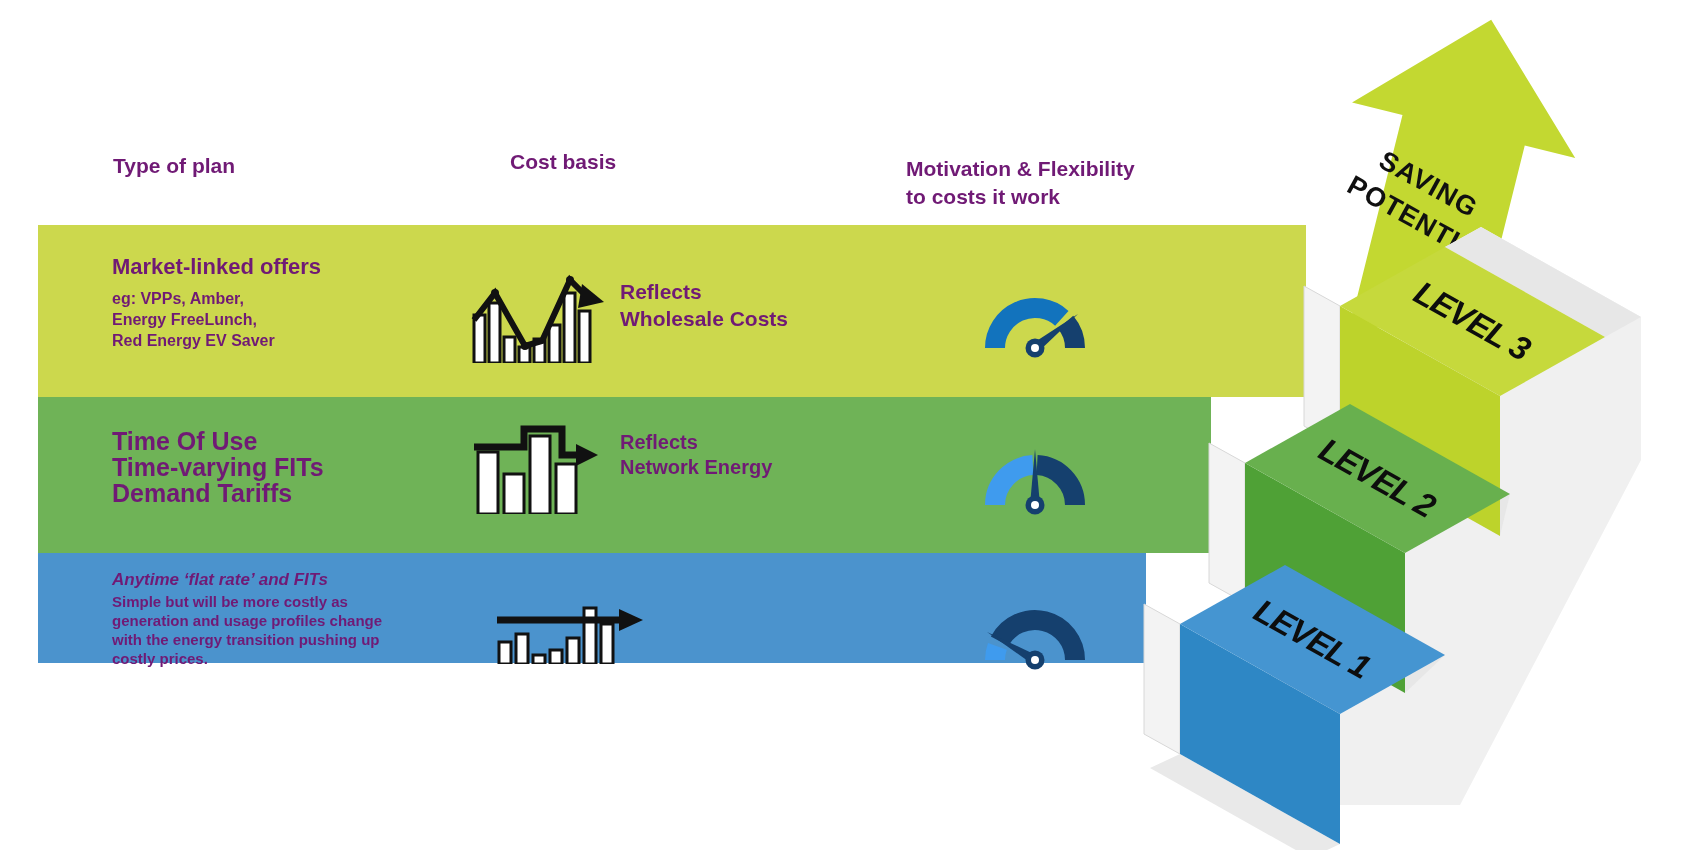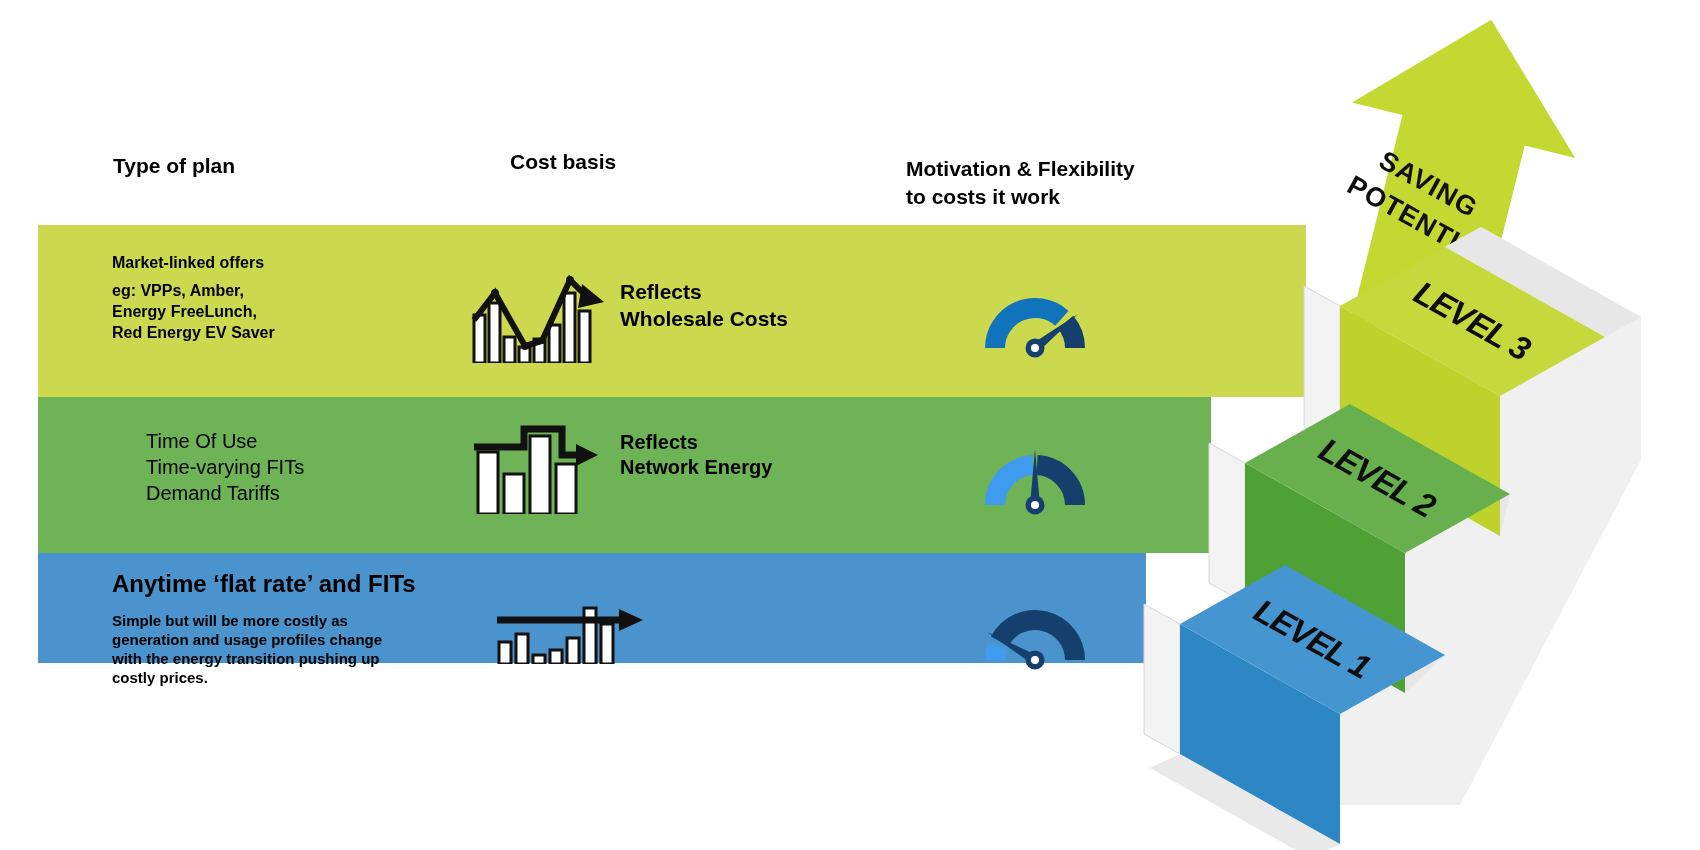--- a/index.html
+++ b/index.html
@@ -1,24 +1,24 @@
 <!DOCTYPE html>
 <html><head>
 <meta charset="utf-8">
 <style>
   html,body{margin:0;padding:0;background:#fff;}
   .canvas{position:relative;width:1700px;height:850px;background:#ffffff;overflow:hidden;
-          font-family:"Liberation Sans", sans-serif;color:#000000;}
+          font-family:"Liberation Sans", sans-serif;color:#701a75;}
   .hdr{position:absolute;font-weight:700;font-size:21px;line-height:28px;}
   .band{position:absolute;left:38px;}
   .band-yellow{top:225px;height:172px;width:1268px;background:#ccd84d;}
   .band-green{top:397px;height:156px;width:1173px;background:#6fb357;}
   .band-blue{top:553px;height:110px;width:1108px;background:#4b93cd;}
   .plan{position:absolute;left:112px;}
-  .plan-title{font-weight:700;font-size:16px;}
+  .plan-title{font-weight:700;font-size:22px;}
   .plan-sub{font-weight:700;font-size:16px;line-height:21px;}
   .cost-text{position:absolute;left:620px;font-weight:700;font-size:21px;line-height:27px;}
   .cost-text.small{font-size:20px;line-height:25px;}
   .icon-svg,.gauge-svg{position:absolute;}
   .stairs-svg{position:absolute;left:1050px;top:0;width:650px;height:850px;}
   svg text.level{font-family:"Liberation Sans",sans-serif;font-weight:700;font-style:italic;
                  font-size:33px;letter-spacing:-1px;fill:#0d0d0d;text-anchor:middle;}
   svg text.arrowtxt{font-family:"Liberation Sans",sans-serif;font-weight:700;
                     font-size:27px;letter-spacing:1px;fill:#101010;text-anchor:middle;}
 </style>
@@ -71,21 +71,21 @@
   </div>
 
   <svg class="gauge-svg" style="left:975px;top:286px;" width="120" height="100" viewBox="0 0 120 100">
     <path d="M20,62 A40,40 0 0 1 86.8,32.3" stroke="#1273bd" stroke-width="20" fill="none"></path>
     <path d="M90.6,36.3 A40,40 0 0 1 100,62" stroke="#15406e" stroke-width="20" fill="none"></path>
     <polygon points="103,28 63.1,65.9 56.9,58.1" fill="#15406e"></polygon>
     <circle cx="60" cy="62" r="9.5" fill="#15406e"></circle>
       <circle cx="60" cy="62" r="4" fill="#ffffff"></circle>
   </svg>
 
-  <div class="plan" style="top:428px;font-weight:400;font-size:20px;line-height:26px;margin-left:34px;">
+  <div class="plan" style="top:428px;font-weight:700;font-size:25px;line-height:26px;">
     <div>Time Of Use</div>
     <div>Time-varying FITs</div>
     <div>Demand Tariffs</div>
   </div>
 
   <svg class="icon-svg" style="left:472px;top:420px;" width="135" height="94" viewBox="0 0 135 94">
     <g fill="#ffffff" stroke="#111" stroke-width="3">
       <rect x="6" y="32" width="20" height="62"></rect>
         <rect x="32" y="54" width="20" height="40"></rect>
       <rect x="58" y="16" width="20" height="78"></rect>
@@ -102,22 +102,22 @@
 
   <svg class="gauge-svg" style="left:975px;top:443px;" width="120" height="100" viewBox="0 0 120 100">
     <path d="M20,62 A40,40 0 0 1 57.9,22.1" stroke="#3f9bee" stroke-width="20" fill="none"></path>
     <path d="M62.1,22.1 A40,40 0 0 1 100,62" stroke="#15406e" stroke-width="20" fill="none"></path>
     <polygon points="60,6 65,62 55,62" fill="#15406e"></polygon>
     <circle cx="60" cy="62" r="9.5" fill="#15406e"></circle>
       <circle cx="60" cy="62" r="4" fill="#ffffff"></circle>
   </svg>
 
   <div class="plan" style="top:570px;">
-    <div class="plan-title" style="font-size:24px;">Anytime ‘flat rate’ and FITs</div>
-    <div class="plan-sub" style="font-size:15px;line-height:19px;margin-top:13px;">
+    <div class="plan-title" style="font-size:17px;font-style:italic;">Anytime ‘flat rate’ and FITs</div>
+    <div class="plan-sub" style="font-size:15px;line-height:19px;margin-top:2px;">
       <div>Simple but will be more costly as</div>
       <div>generation and usage profiles change</div>
       <div>with the energy transition pushing up</div>
       <div>costly prices.</div>
     </div>
   </div>
 
   <svg class="icon-svg" style="left:495px;top:594px;" width="152" height="70" viewBox="0 0 152 70">
     <g fill="#ffffff" stroke="#111" stroke-width="3">
       <rect x="4" y="48" width="12" height="22"></rect>

